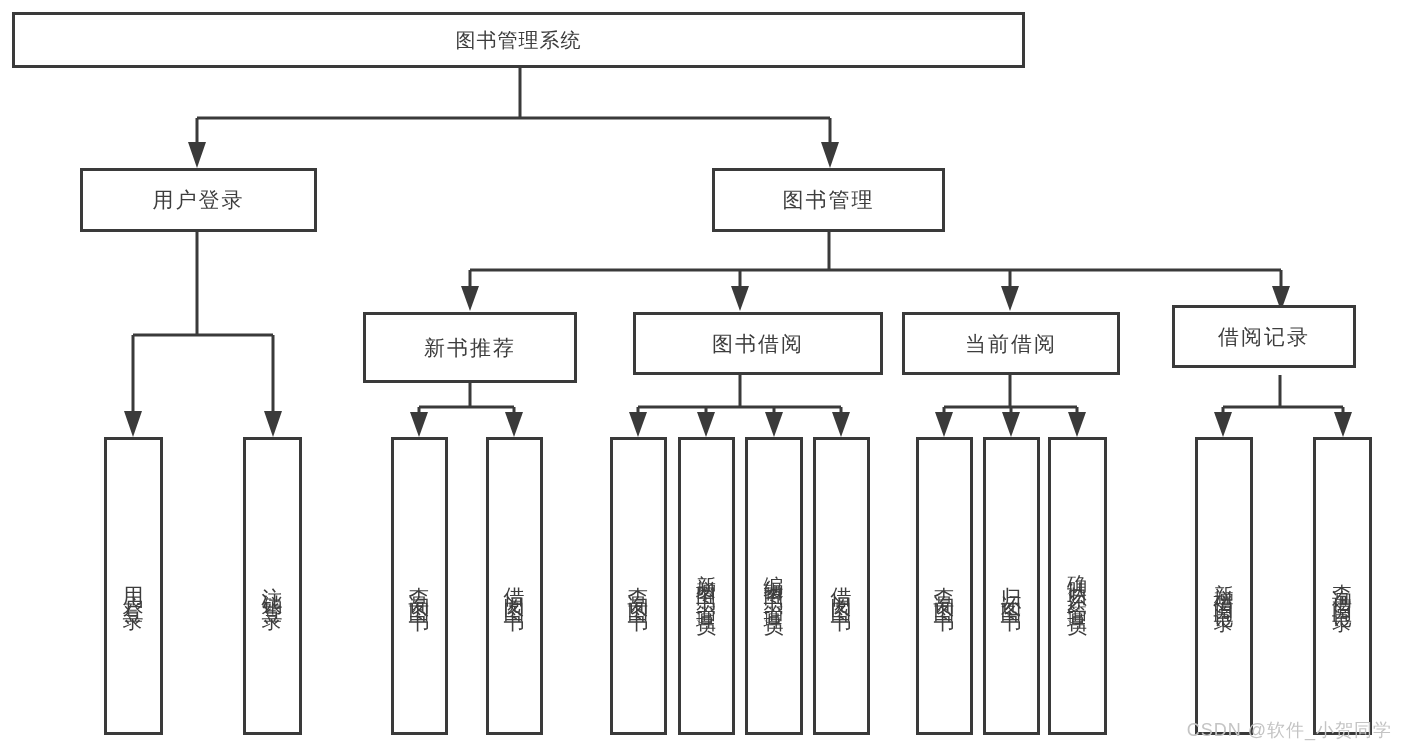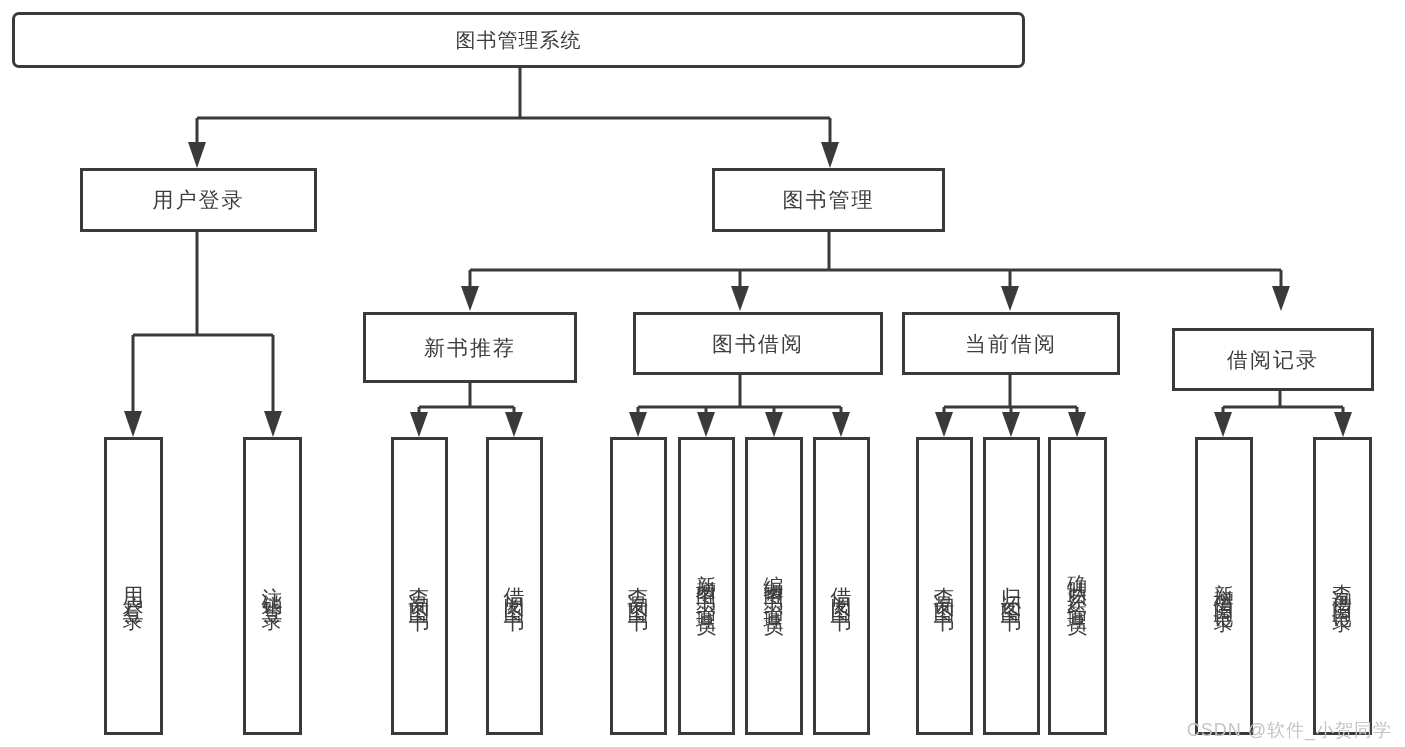--- a/index.html
+++ b/index.html
@@ -22,21 +22,21 @@
   svg.connectors polygon{fill:var(--line);stroke:none;}
   .box{
     position:absolute;
     box-sizing:border-box;
     border:3px solid var(--line);
     background:var(--background);
     display:flex;align-items:center;justify-content:center;
     text-align:center;
   }
   .box.h{font-size:21px;letter-spacing:2px;}
-  .box.root{font-size:20px;letter-spacing:1px;border-radius:7px;}
+  .box.root{font-size:20px;letter-spacing:1px;}
   .box.v{
     writing-mode:vertical-rl;
     font-size:21px;
     letter-spacing:8px;
     line-height:1;
     padding:6px 0;
   }
   .box.v.long{letter-spacing:6px;font-size:20px;}
   .watermark{
     position:absolute;
@@ -104,21 +104,21 @@
   </svg>
 
   <div class="box h root" style="left:12px;top:12px;width:1013px;height:56px;">图书管理系统</div>
 
   <div class="box h" style="left:80px;top:168px;width:237px;height:64px;">用户登录</div>
   <div class="box h" style="left:712px;top:168px;width:233px;height:64px;">图书管理</div>
 
   <div class="box h" style="left:363px;top:312px;width:214px;height:71px;">新书推荐</div>
   <div class="box h" style="left:633px;top:312px;width:250px;height:63px;">图书借阅</div>
   <div class="box h" style="left:902px;top:312px;width:218px;height:63px;font-family:Liberation Serif, serif;">当前借阅</div>
-  <div class="box h" style="left:1172px;top:328px;width:202px;height:63px;">借阅记录</div>
+  <div class="box h" style="left:1172px;top:305px;width:184px;height:63px;">借阅记录</div>
 
   <div class="box v" style="left:104px;top:437px;width:59px;height:298px;">用户登录</div>
   <div class="box v" style="left:243px;top:437px;width:59px;height:298px;">注销登录</div>
 
   <div class="box v" style="left:391px;top:437px;width:57px;height:298px;">查询图书</div>
   <div class="box v" style="left:486px;top:437px;width:57px;height:298px;">借阅图书</div>
 
   <div class="box v" style="left:610px;top:437px;width:57px;height:298px;">查询图书</div>
   <div class="box v long" style="left:678px;top:437px;width:57px;height:298px;">新增图书（管理员）</div>
   <div class="box v long" style="left:745px;top:437px;width:58px;height:298px;">编辑图书（管理员）</div>

